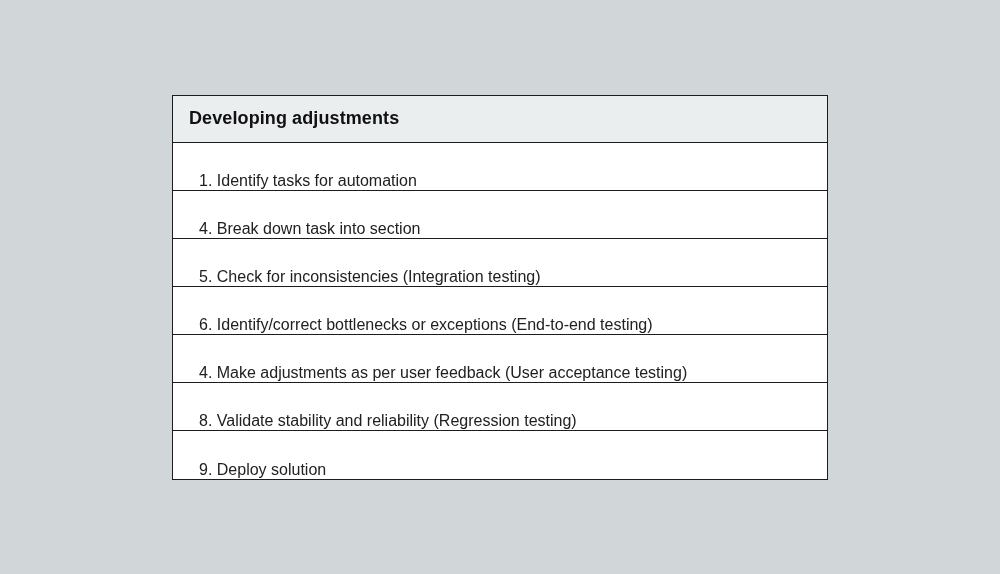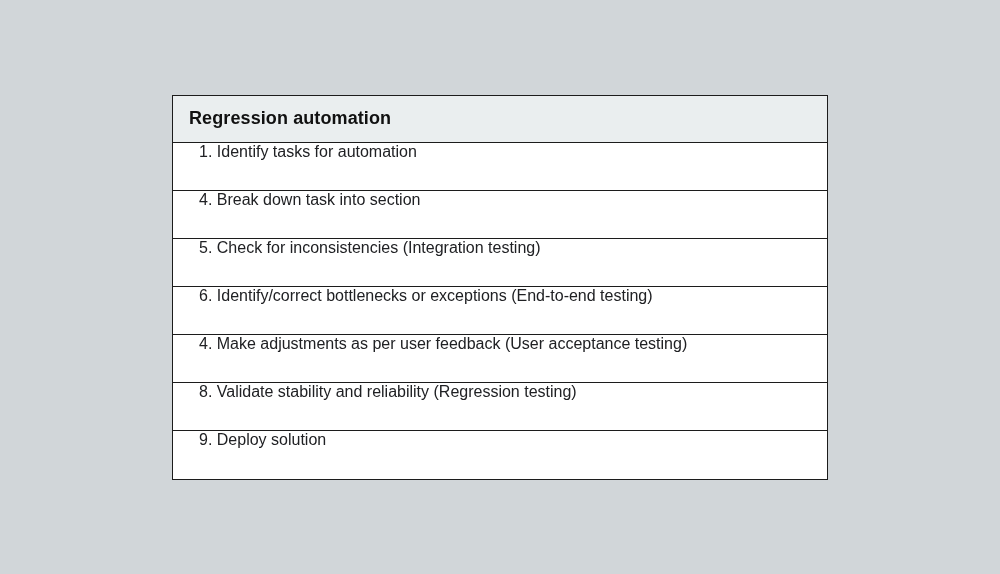--- a/index.html
+++ b/index.html
@@ -41,37 +41,37 @@
   .table-header .title {
     font-size: 18px;
     font-weight: bold;
     color: var(--header-text);
     letter-spacing: 0.1px;
   }
   .table-row {
     height: 48px;
     background: var(--row-bg);
     display: flex;
-    align-items: flex-start;
+    align-items: flex-end;
     padding-left: 26px;
     border-bottom: 1px solid var(--border-color);
     font-size: 16px;
     color: var(--row-text);
   }
   .table-row:last-child {
     border-bottom: none;
   }
 </style>
 </head>
 <body>
 
 <div class="page">
   <div class="process-table">
     <div class="table-header">
-      <span class="title">Regression automation</span>
+      <span class="title">Developing adjustments</span>
     </div>
     <div id="rows-container">
         <div class="table-row">
           <span>1. Identify tasks for automation</span>
         </div>
         <div class="table-row">
           <span>4. Break down task into section</span>
         </div>
         <div class="table-row">
           <span>5. Check for inconsistencies (Integration testing)</span>

